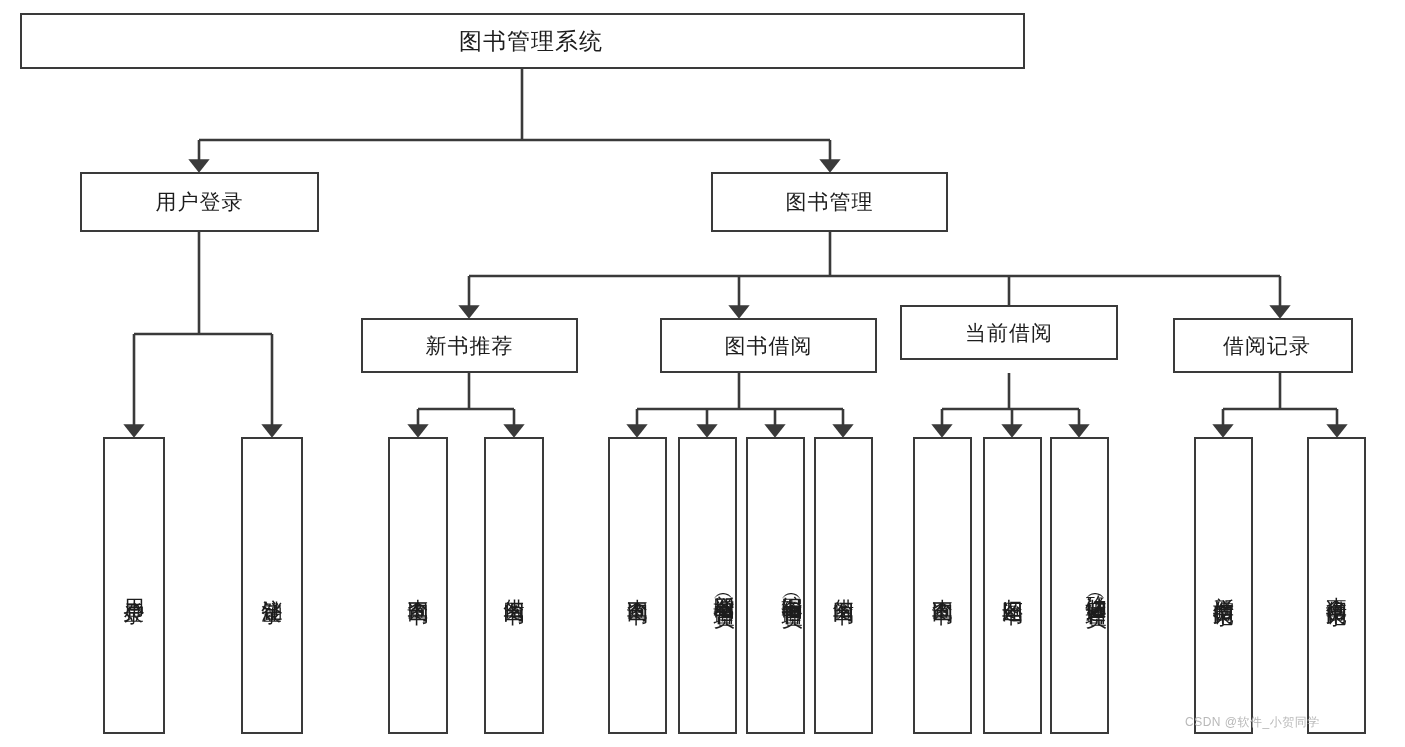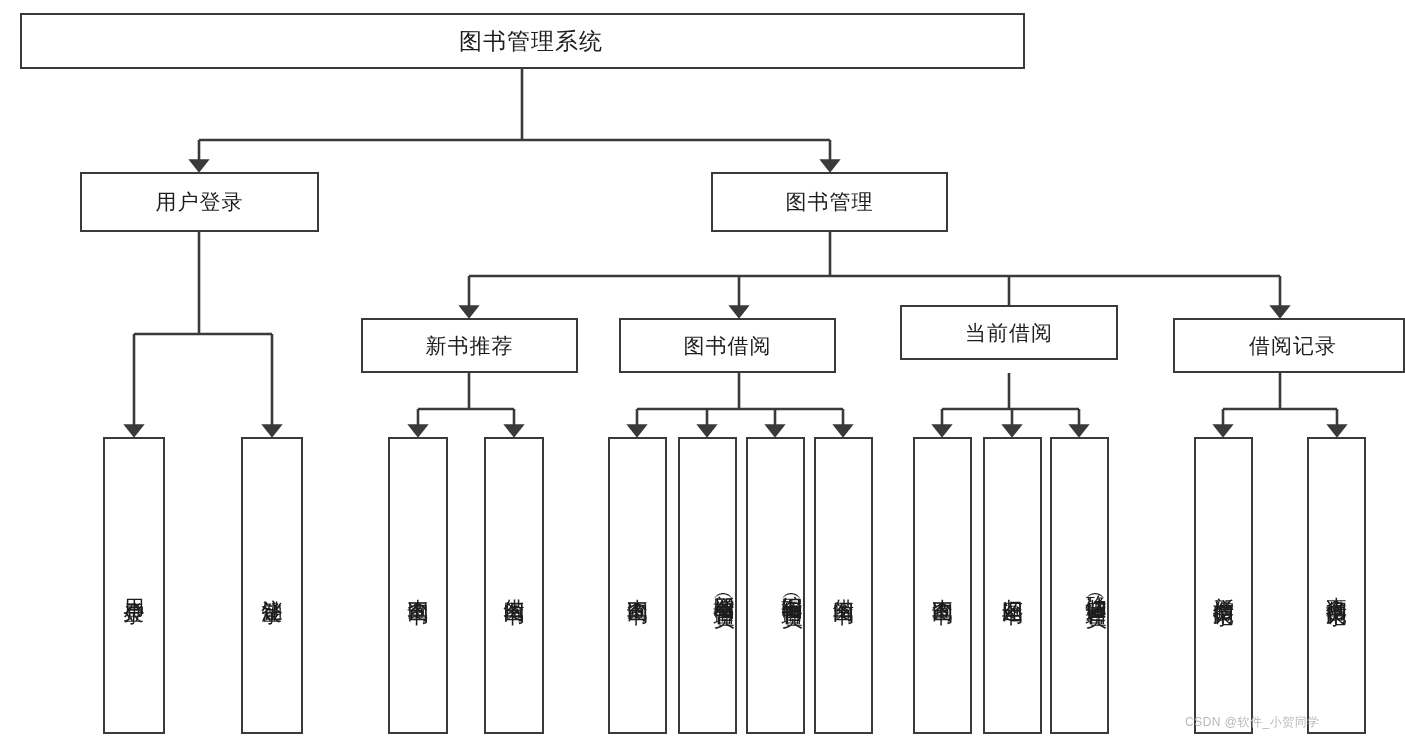--- a/index.html
+++ b/index.html
@@ -133,23 +133,23 @@
       <path d="M1337,409 L1337,430" marker-end="url(#arrow)"></path>
     </g>
   </svg>
 
   <div class="node node-root" id="node-root" style="left: 20px; top: 13px; width: 1005px; height: 56px; padding-left: 17px;">图书管理系统</div>
 
   <div class="node node-l1" id="node-l1-0" style="left: 80px; top: 172px; width: 239px; height: 60px;">用户登录</div>
   <div class="node node-l1" id="node-l1-1" style="left: 711px; top: 172px; width: 237px; height: 60px;">图书管理</div>
 
   <div class="node node-l2" id="node-l2-0" style="left: 361px; top: 318px; width: 217px; height: 55px;">新书推荐</div>
-  <div class="node node-l2" id="node-l2-1" style="left: 619px; top: 318px; width: 217px; height: 55px;">图书借阅</div>
+  <div class="node node-l2" id="node-l2-1" style="left: 660px; top: 318px; width: 217px; height: 55px;">图书借阅</div>
   <div class="node node-l2" id="node-l2-2" style="left: 900px; top: 305px; width: 218px; height: 55px;">当前借阅</div>
-  <div class="node node-l2" id="node-l2-3" style="left: 1173px; top: 318px; width: 232px; height: 55px; padding-left: 8px;">借阅记录</div>
+  <div class="node node-l2" id="node-l2-3" style="left: 1173px; top: 318px; width: 180px; height: 55px; padding-left: 8px;">借阅记录</div>
 
   <div class="node node-leaf leaf-mid" id="node-leaf-0" style="left: 103px; top: 437px; width: 62px; height: 297px;">用户登录</div>
   <div class="node node-leaf leaf-mid" id="node-leaf-1" style="left: 241px; top: 437px; width: 62px; height: 297px;">注销登录</div>
   <div class="node node-leaf leaf-mid" id="node-leaf-2" style="left: 388px; top: 437px; width: 60px; height: 297px;">查询图书</div>
   <div class="node node-leaf leaf-mid" id="node-leaf-3" style="left: 484px; top: 437px; width: 60px; height: 297px;">借阅图书</div>
   <div class="node node-leaf leaf-mid" id="node-leaf-4" style="left: 608px; top: 437px; width: 59px; height: 297px;">查询图书</div>
   <div class="node node-leaf leaf-tall" id="node-leaf-5" style="left: 678px; top: 437px; width: 59px; height: 297px;">新增图书（管理员）</div>
   <div class="node node-leaf leaf-tall" id="node-leaf-6" style="left: 746px; top: 437px; width: 59px; height: 297px;">编辑图书（管理员）</div>
   <div class="node node-leaf leaf-mid" id="node-leaf-7" style="left: 814px; top: 437px; width: 59px; height: 297px;">借阅图书</div>
   <div class="node node-leaf leaf-mid" id="node-leaf-8" style="left: 913px; top: 437px; width: 59px; height: 297px;">查询图书</div>

